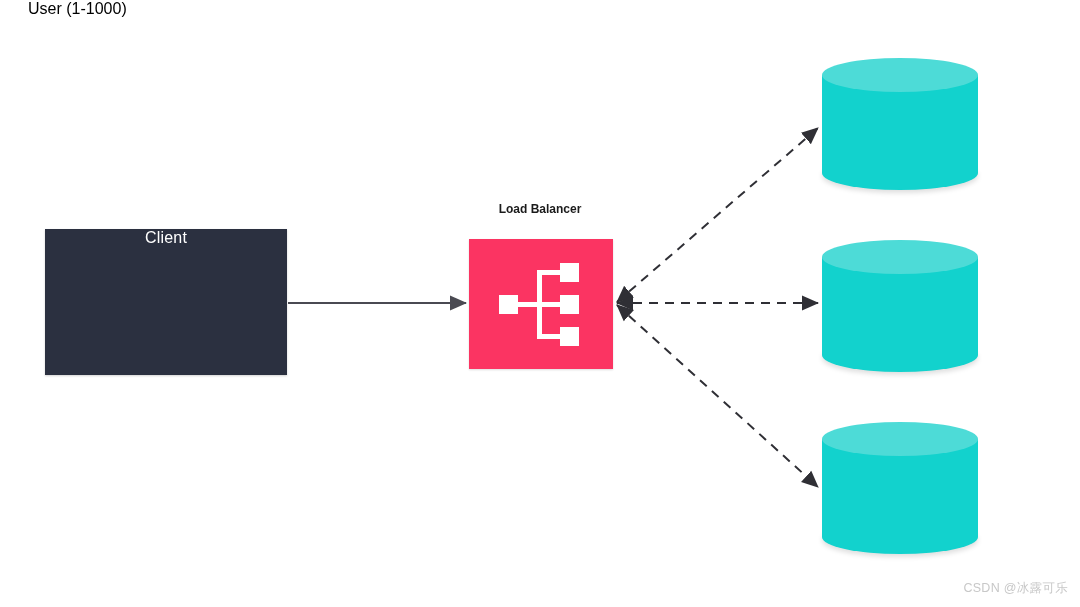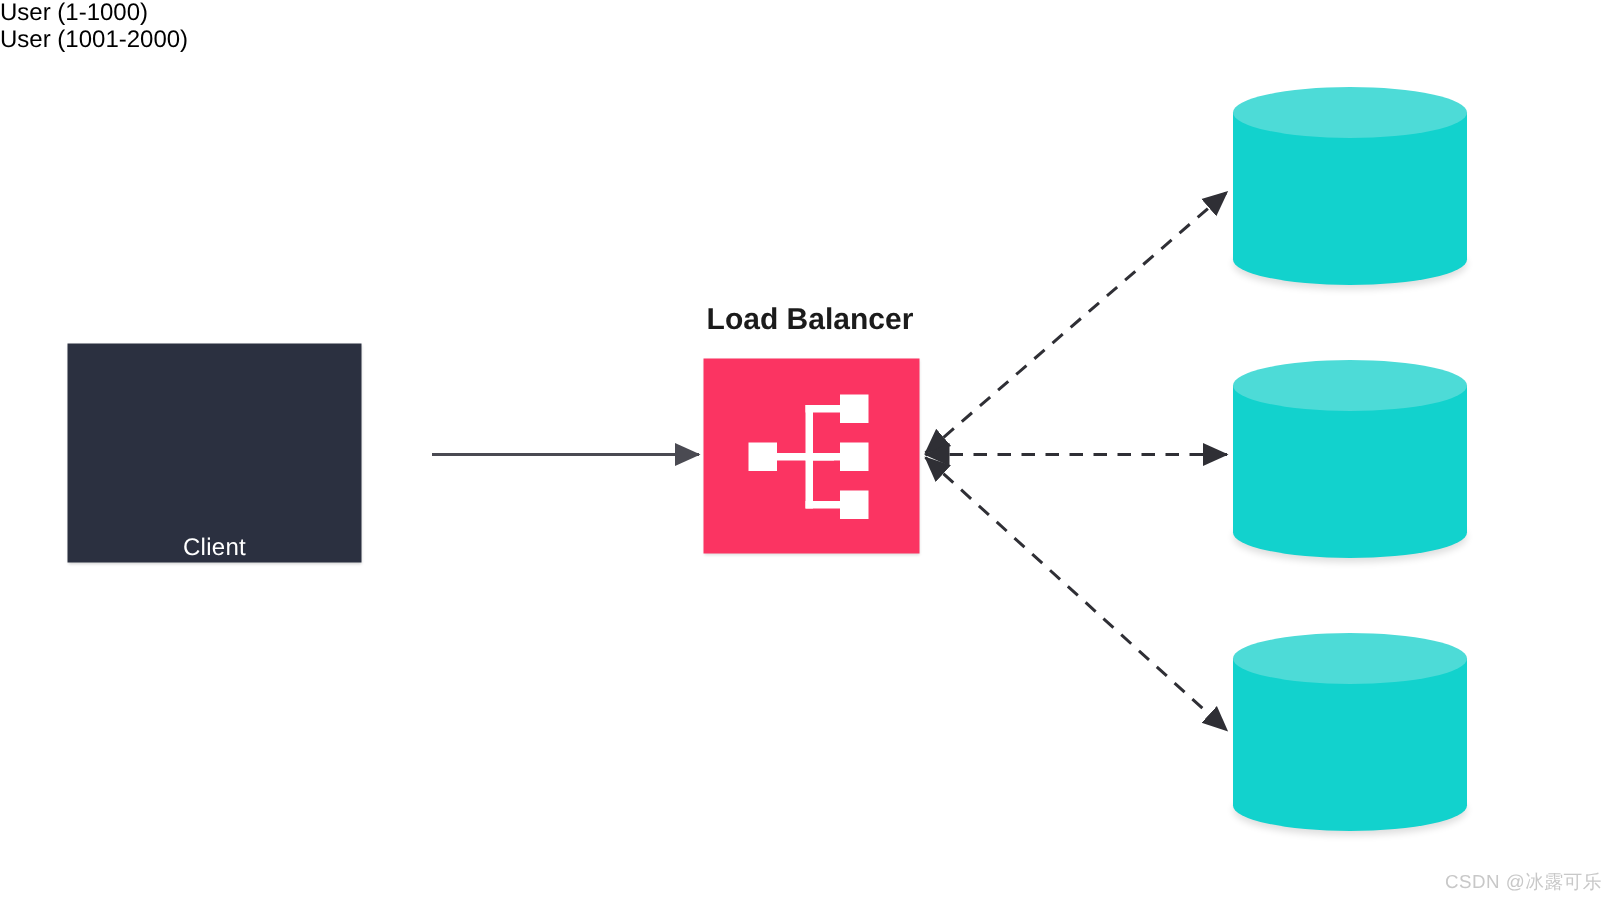--- a/index.html
+++ b/index.html
@@ -18,42 +18,42 @@
     width: 1080px;
     height: 607px;
     background: #ffffff;
   }
 
   
   .client-box {
     position: absolute;
     left: 45px;
     top: 229px;
-    width: 196px;
+    width: 242px;
     height: 146px;
     background: #2b3040;
     display: flex;
-    align-items: flex-end;
+    align-items: flex-start;
     justify-content: center;
     box-shadow: 0 1px 2px rgba(0,0,0,0.18);
   }
   .client-label {
     color: #ffffff;
     font-size: 16px;
     letter-spacing: 0.2px;
   }
 
   
   .lb-title {
     position: absolute;
     left: 440px;
     top: 202px;
     width: 200px;
     text-align: center;
-    font-size: 20px;
+    font-size: 12px;
     color: #1b1b1b;
     font-weight: 600;
   }
   .lb-box {
     position: absolute;
     left: 469px;
     top: 239px;
     width: 144px;
     height: 130px;
     background: #fb3462;
@@ -165,31 +165,28 @@
       <rect x="91" y="56" width="19" height="19" fill="#ffffff"></rect>
       <rect x="91" y="88" width="19" height="19" fill="#ffffff"></rect>
     </svg>
   </div>
 
   <div class="db db1">
     <div class="cyl-body"></div>
     <div class="cyl-bottom"></div>
     <div class="cyl-top"></div>
   </div>
-  <div class="cyl-label" style="left:828px; top:121px; z-index:6;">
+  <div class="cyl-label" style="left:828px; top:121px; z-index:6;padding-left:28px;">
     <span>User (1-1000)</span>
   </div>
 
   <div class="db db2">
     <div class="cyl-body"></div>
     <div class="cyl-bottom"></div>
     <div class="cyl-top"></div>
-  </div>
-  <div class="cyl-label" style="left:828px; top:303px; z-index:6;">
-    <span>User (1001-2000)</span>
   </div>
 
   <div class="db db3">
     <div class="cyl-body"></div>
     <div class="cyl-bottom"></div>
     <div class="cyl-top"></div>
   </div>
 
   <svg id="connectors">
     <defs>

